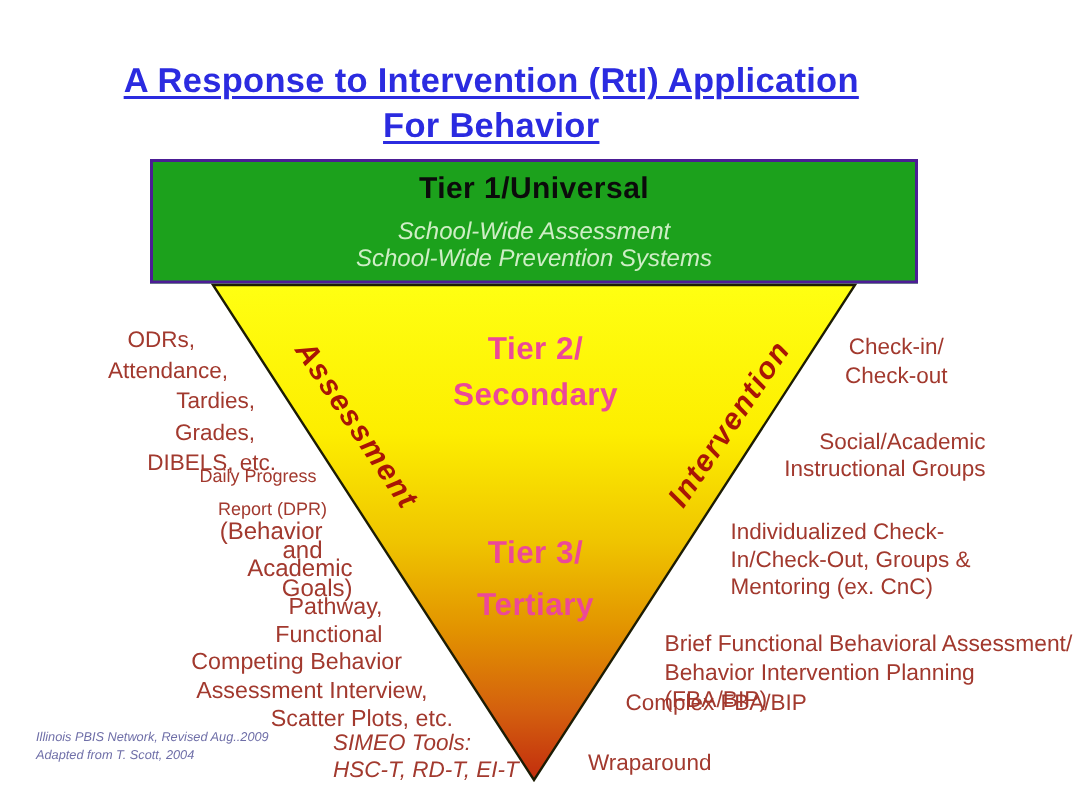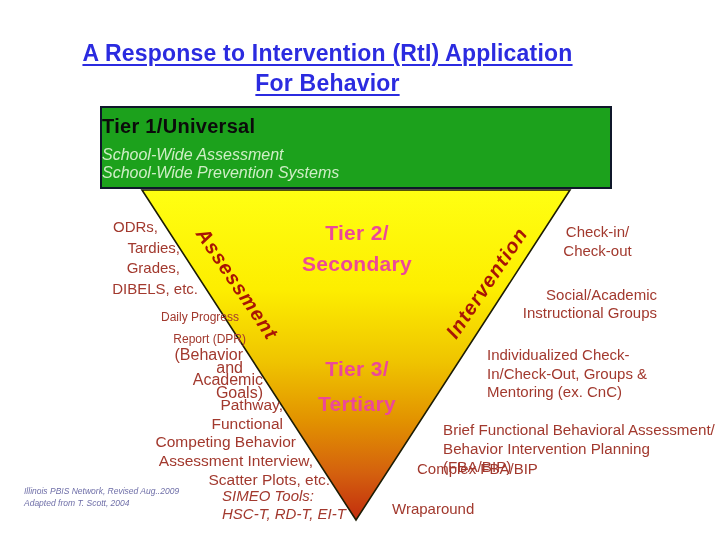--- a/index.html
+++ b/index.html
@@ -9,21 +9,21 @@
   }
   
   .title{
     position:absolute;top:38px;left:0;width:655px;text-align:center;
     color:#2B2BE0;font-weight:bold;font-size:23px;line-height:30px;letter-spacing:.2px;
   }
   .title span{text-decoration:underline;text-decoration-thickness:2px;text-underline-offset:3px;}
   
   .tier1-box{
     position:absolute;left:100px;top:106px;width:508px;height:79px;
-    background:#1CA11C;border:2px solid #0f172a;text-align:left;
+    background:#1CA11C;border:2px solid #4c1d95;text-align:center;
   }
   .tier1-title{margin-top:7px;font-weight:bold;font-size:20px;color:#0b0b0b;letter-spacing:.3px;}
   .tier1-sub{font-style:italic;font-size:16px;line-height:17.5px;color:#cfeec6;margin-top:8px;}
   
   .triangle-svg{position:absolute;left:139px;top:188px;}
   
   .tier-label{
     position:absolute;width:220px;text-align:center;color:#ec4899;
     font-weight:bold;font-size:21px;letter-spacing:.3px;
   }
@@ -32,21 +32,21 @@
   
   .axis{
     position:absolute;white-space:nowrap;color:#A81505;font-weight:bold;font-style:italic;
     font-size:20px;letter-spacing:1.2px;
   }
   .axis-left {left:237px;top:284px;transform:translate(-50%,-50%) rotate(56deg);}
   .axis-right{left:487px;top:283px;transform:translate(-50%,-50%) rotate(-56deg);}
   
   .lbl{position:absolute;color:#A2392E;font-size:15px;line-height:20px;}
   .lbl span{display:block;}
-  .stair{text-align:right;margin-left:28px;}
+  .stair{text-align:right;}
   .odrs{left:64px;top:217px;width:120px;line-height:20.5px;}
   .odrs span:nth-child(1){padding-right:54px;}
   .odrs span:nth-child(2){padding-right:32px;}
   .odrs span:nth-child(3){padding-right:14px;}
   .dpr{left:108px;top:306px;width:110px;font-size:12px;line-height:22px;}
   .dpr span:nth-child(1){padding-right:7px;}
   .dpr-note{left:145px;top:349px;width:90px;font-size:16px;line-height:12.5px;}
   .dpr-note span:nth-child(1){padding-right:20px;}
   .competing{left:120px;top:396px;width:182px;font-size:15.5px;line-height:18.7px;}
   .competing span:nth-child(1){padding-right:47px;}
@@ -104,20 +104,21 @@
   <div class="tier-label tier3">
     <span style="display:block;">Tier 3/</span>
     <span style="display:block;">Tertiary</span>
   </div>
 
   <div class="axis axis-left">Assessment</div>
   <div class="axis axis-right">Intervention</div>
 
   <div class="lbl stair odrs">
     <span>ODRs,</span>
+    <span>Attendance,</span>
     <span>Tardies, Grades,</span>
     <span>DIBELS, etc.</span>
   </div>
   <div class="lbl stair dpr">
     <span>Daily Progress</span>
     <span>Report (DPR)</span>
   </div>
   <div class="lbl stair dpr-note">
     <span>(Behavior and</span>
     <span>Academic Goals)</span>

